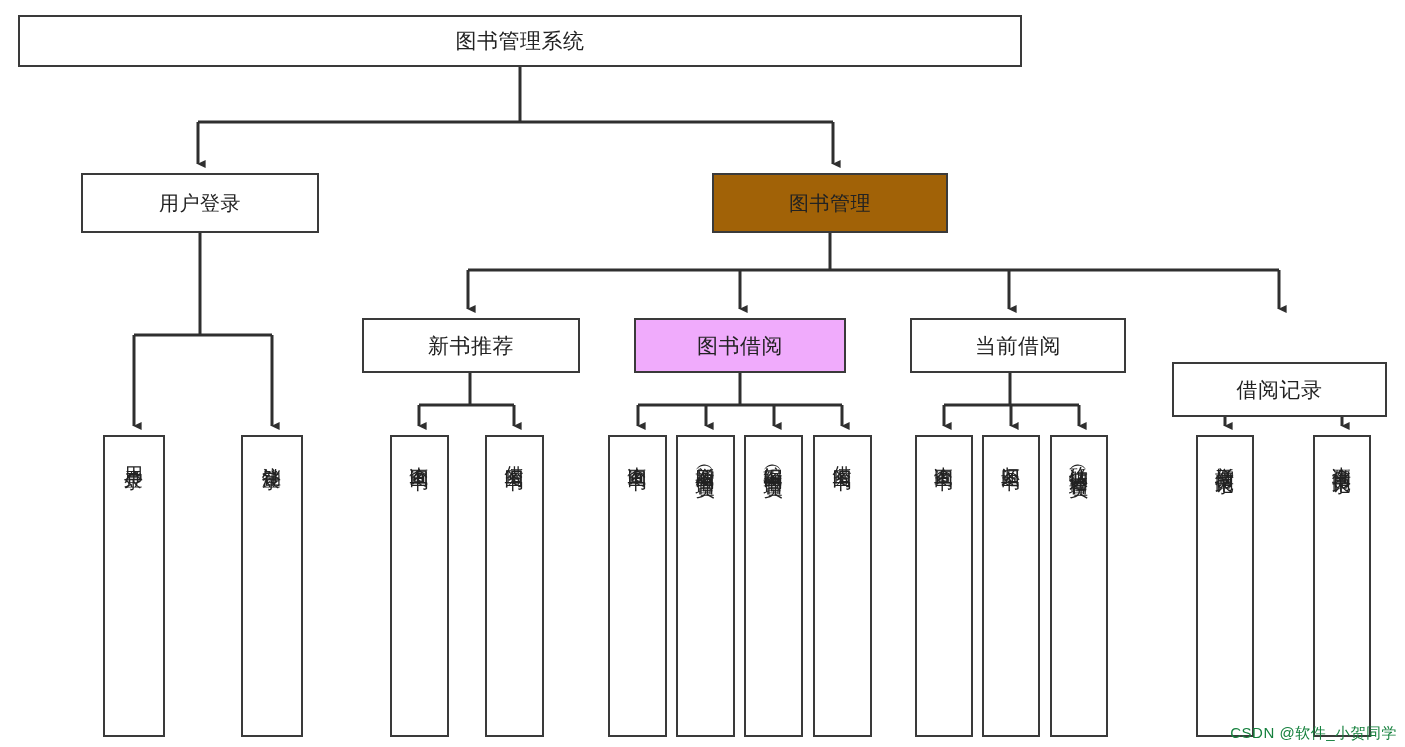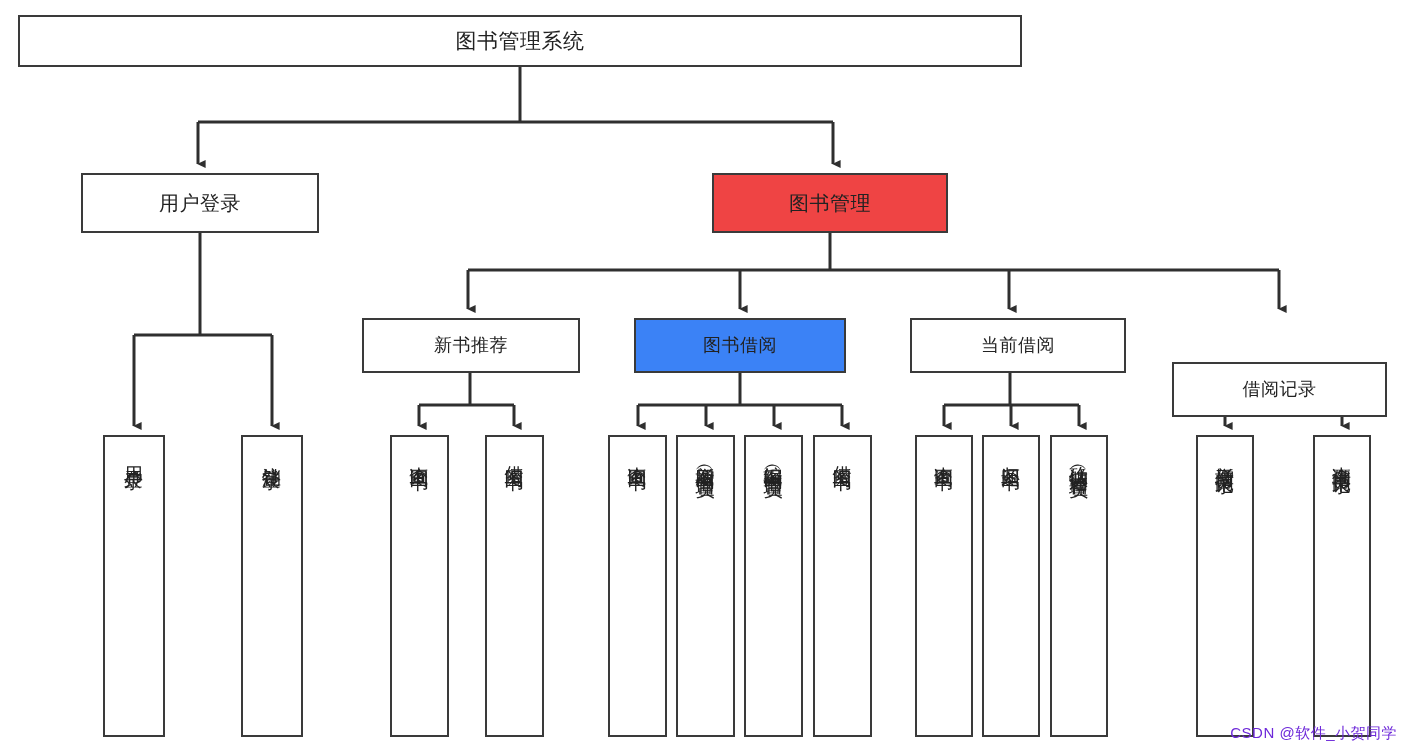--- a/index.html
+++ b/index.html
@@ -36,21 +36,21 @@
     justify-content: center;
     color: #222222;
   }
   .node.root {
     font-size: 21px;
   }
   .node.level1 {
     font-size: 20px;
   }
   .node.level2 {
-    font-size: 18px;
+    font-size: 21px;
   }
   .node.leaf {
     font-size: 19px;
     align-items: flex-start;
     padding-top: 14px;
   }
   .node-label {
     line-height: 1.22;
     letter-spacing: 0.5px;
     white-space: nowrap;
@@ -129,28 +129,28 @@
     </g>
   </svg>
 
   <div class="node root" style="left: 18px; top: 15px; width: 1004px; height: 52px; border-color: rgb(58, 58, 58); background: rgb(255, 255, 255); color: rgb(34, 34, 34);">
     <span class="node-label">图书管理系统</span>
   </div>
 
   <div class="node level1" style="left: 81px; top: 173px; width: 238px; height: 60px; border-color: rgb(58, 58, 58); background: rgb(255, 255, 255); color: rgb(34, 34, 34);">
     <span class="node-label">用户登录</span>
   </div>
-  <div class="node level1" style="left: 712px; top: 173px; width: 236px; height: 60px; border-color: rgb(58, 58, 58); background: #ef4444; color: rgb(34, 34, 34); text-align: right;">
+  <div class="node level1" style="left: 712px; top: 173px; width: 236px; height: 60px; border-color: rgb(58, 58, 58); background: #a16207; color: rgb(34, 34, 34); text-align: right;">
     <span class="node-label">图书管理</span>
   </div>
 
   <div class="node level2" style="left: 362px; top: 318px; width: 218px; height: 55px; border-color: rgb(58, 58, 58); background: rgb(255, 255, 255); color: rgb(34, 34, 34);">
     <span class="node-label">新书推荐</span>
   </div>
-  <div class="node level2" style="left: 634px; top: 318px; width: 212px; height: 55px; border-color: rgb(58, 58, 58); background: #3b82f6; color: rgb(34, 34, 34); text-align: right;">
+  <div class="node level2" style="left: 634px; top: 318px; width: 212px; height: 55px; border-color: rgb(58, 58, 58); background: #f0abfc; color: rgb(34, 34, 34); text-align: right;">
     <span class="node-label">图书借阅</span>
   </div>
   <div class="node level2" style="left: 902px; top: 318px; width: 216px; height: 55px; border-color: rgb(58, 58, 58); background: rgb(255, 255, 255); color: rgb(34, 34, 34); margin-left: 8px;">
     <span class="node-label">当前借阅</span>
   </div>
   <div class="node level2" style="left: 1172px; top: 318px; width: 215px; height: 55px; border-color: rgb(58, 58, 58); background: rgb(255, 255, 255); color: rgb(34, 34, 34); margin-top: 44px;">
     <span class="node-label">借阅记录</span>
   </div>
 
   <div class="node leaf" style="left: 103px; top: 435px; width: 62px; height: 302px; border-color: rgb(58, 58, 58); background: rgb(255, 255, 255); color: rgb(34, 34, 34);">
@@ -186,15 +186,15 @@
   <div class="node leaf" style="left: 1050px; top: 435px; width: 58px; height: 302px; border-color: rgb(58, 58, 58); background: rgb(255, 255, 255); color: rgb(34, 34, 34);">
     <span class="node-label">确认归还（管理员）</span>
   </div>
   <div class="node leaf" style="left: 1196px; top: 435px; width: 58px; height: 302px; border-color: rgb(58, 58, 58); background: rgb(255, 255, 255); color: rgb(34, 34, 34);">
     <span class="node-label">新增借阅记录</span>
   </div>
   <div class="node leaf" style="left: 1313px; top: 435px; width: 58px; height: 302px; border-color: rgb(58, 58, 58); background: rgb(255, 255, 255); color: rgb(34, 34, 34);">
     <span class="node-label">查询借阅记录</span>
   </div>
 
-  <div id="watermark" style="color: #6d28d9;">CSDN @软件_小贺同学</div>
+  <div id="watermark" style="color: #15803d;">CSDN @软件_小贺同学</div>
 
 </div>
 
 </body></html>

